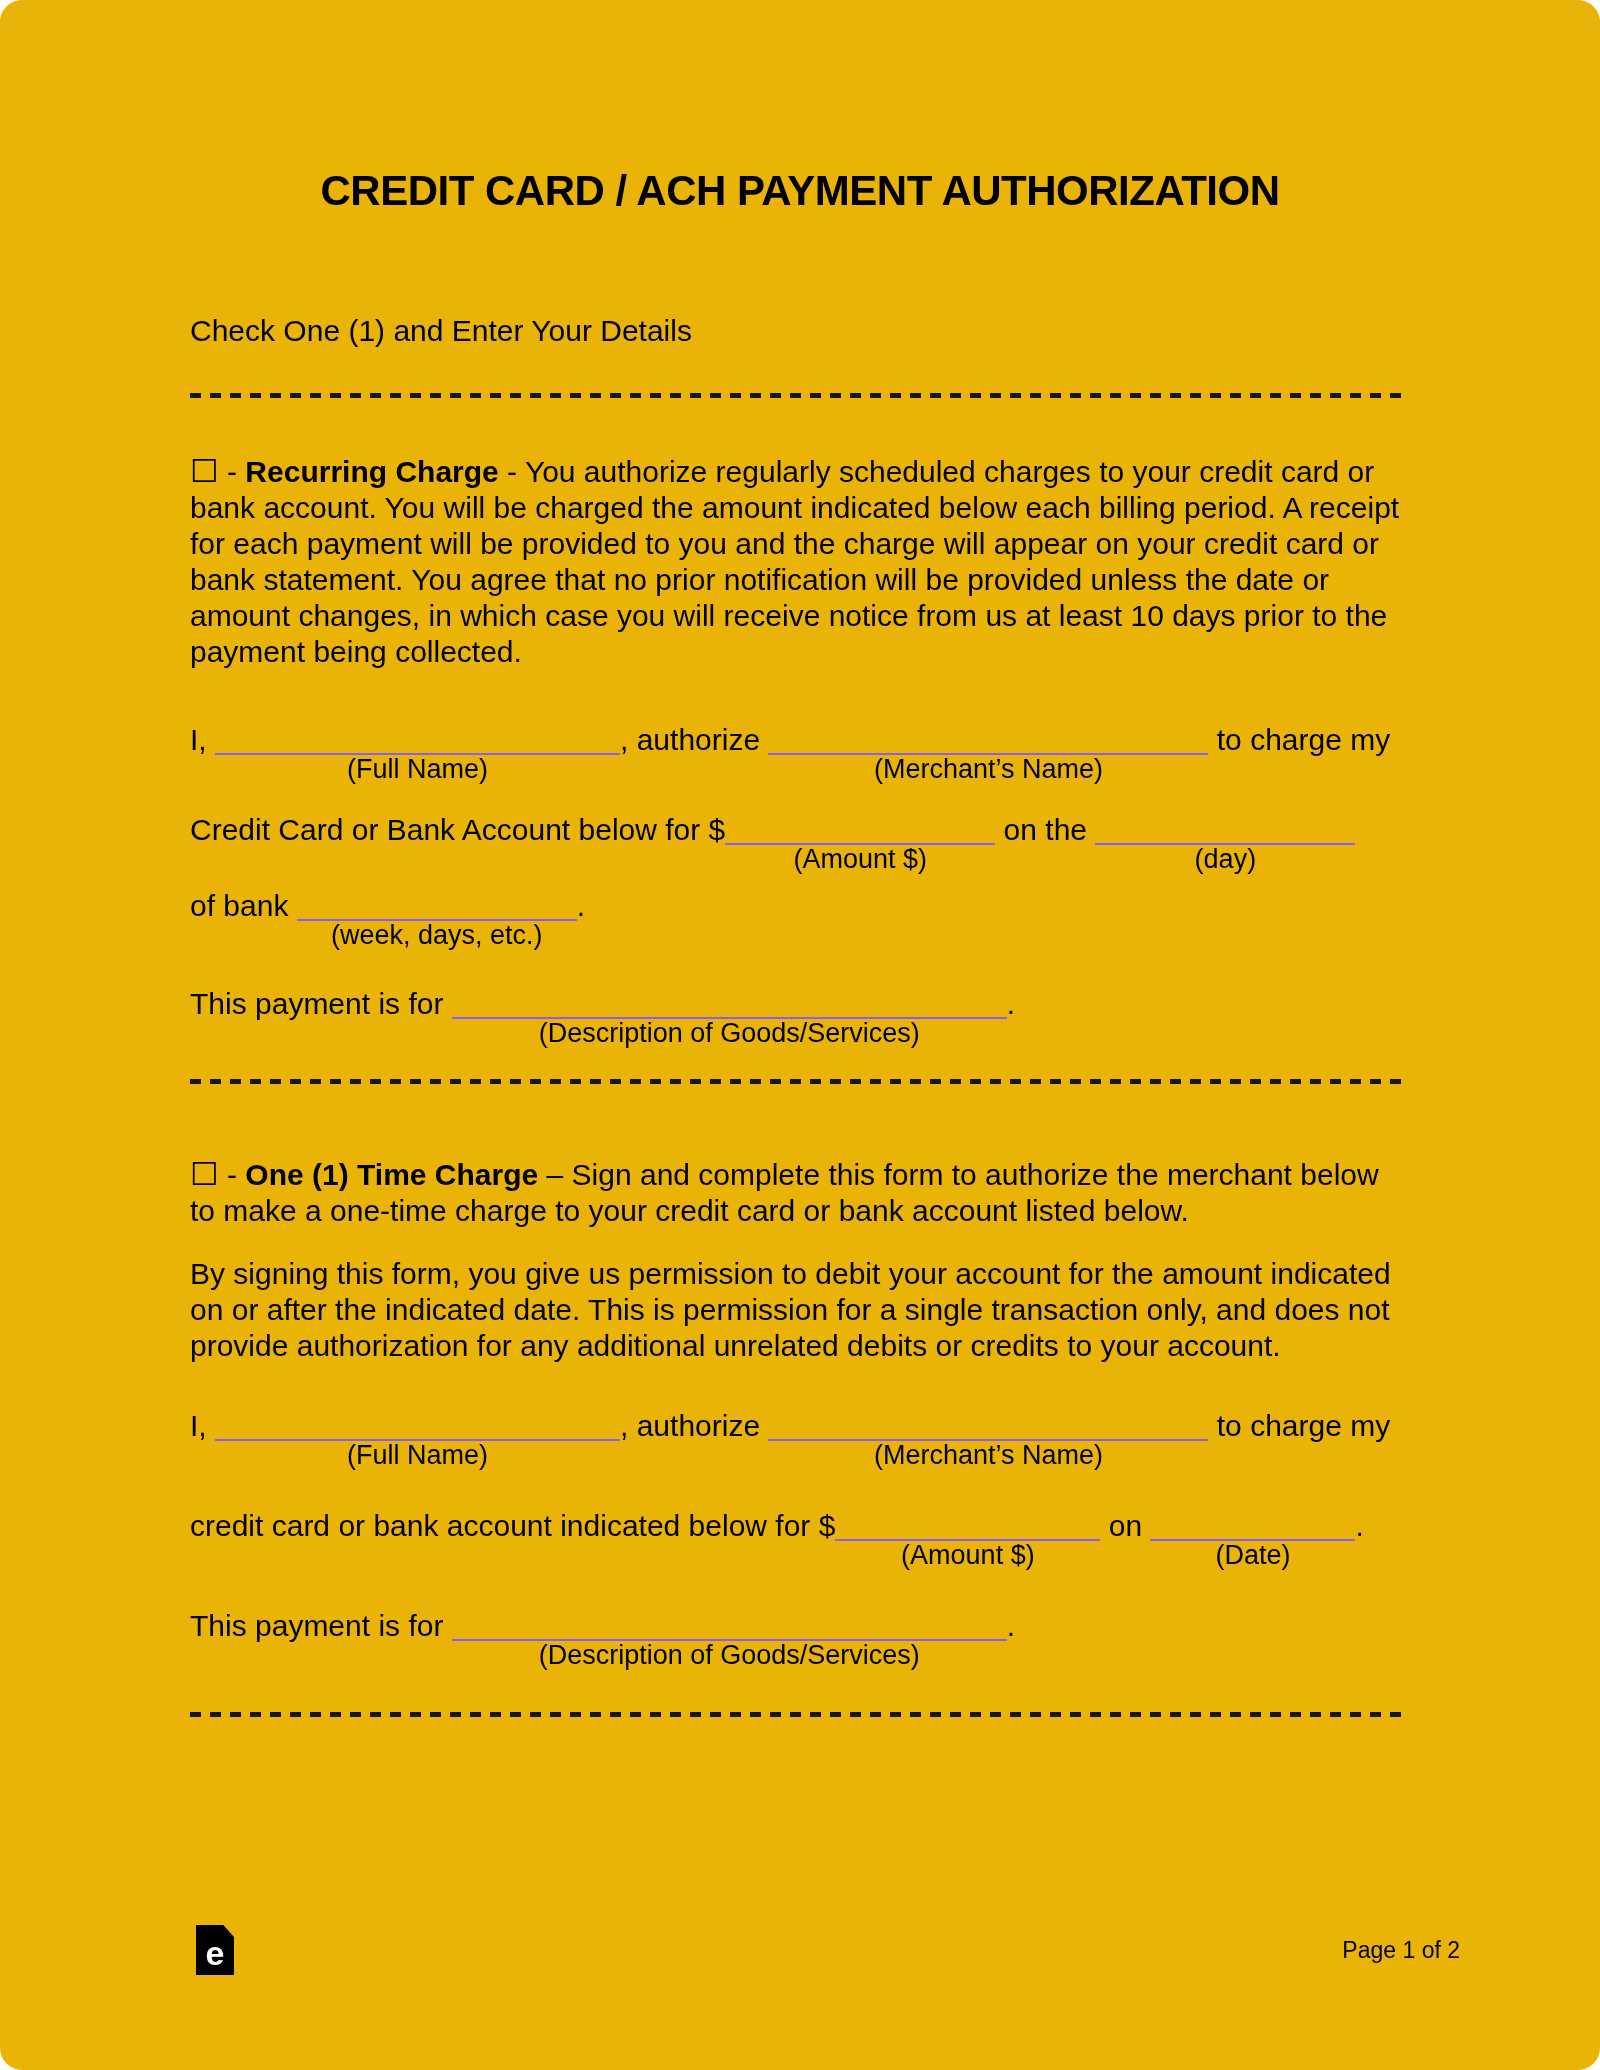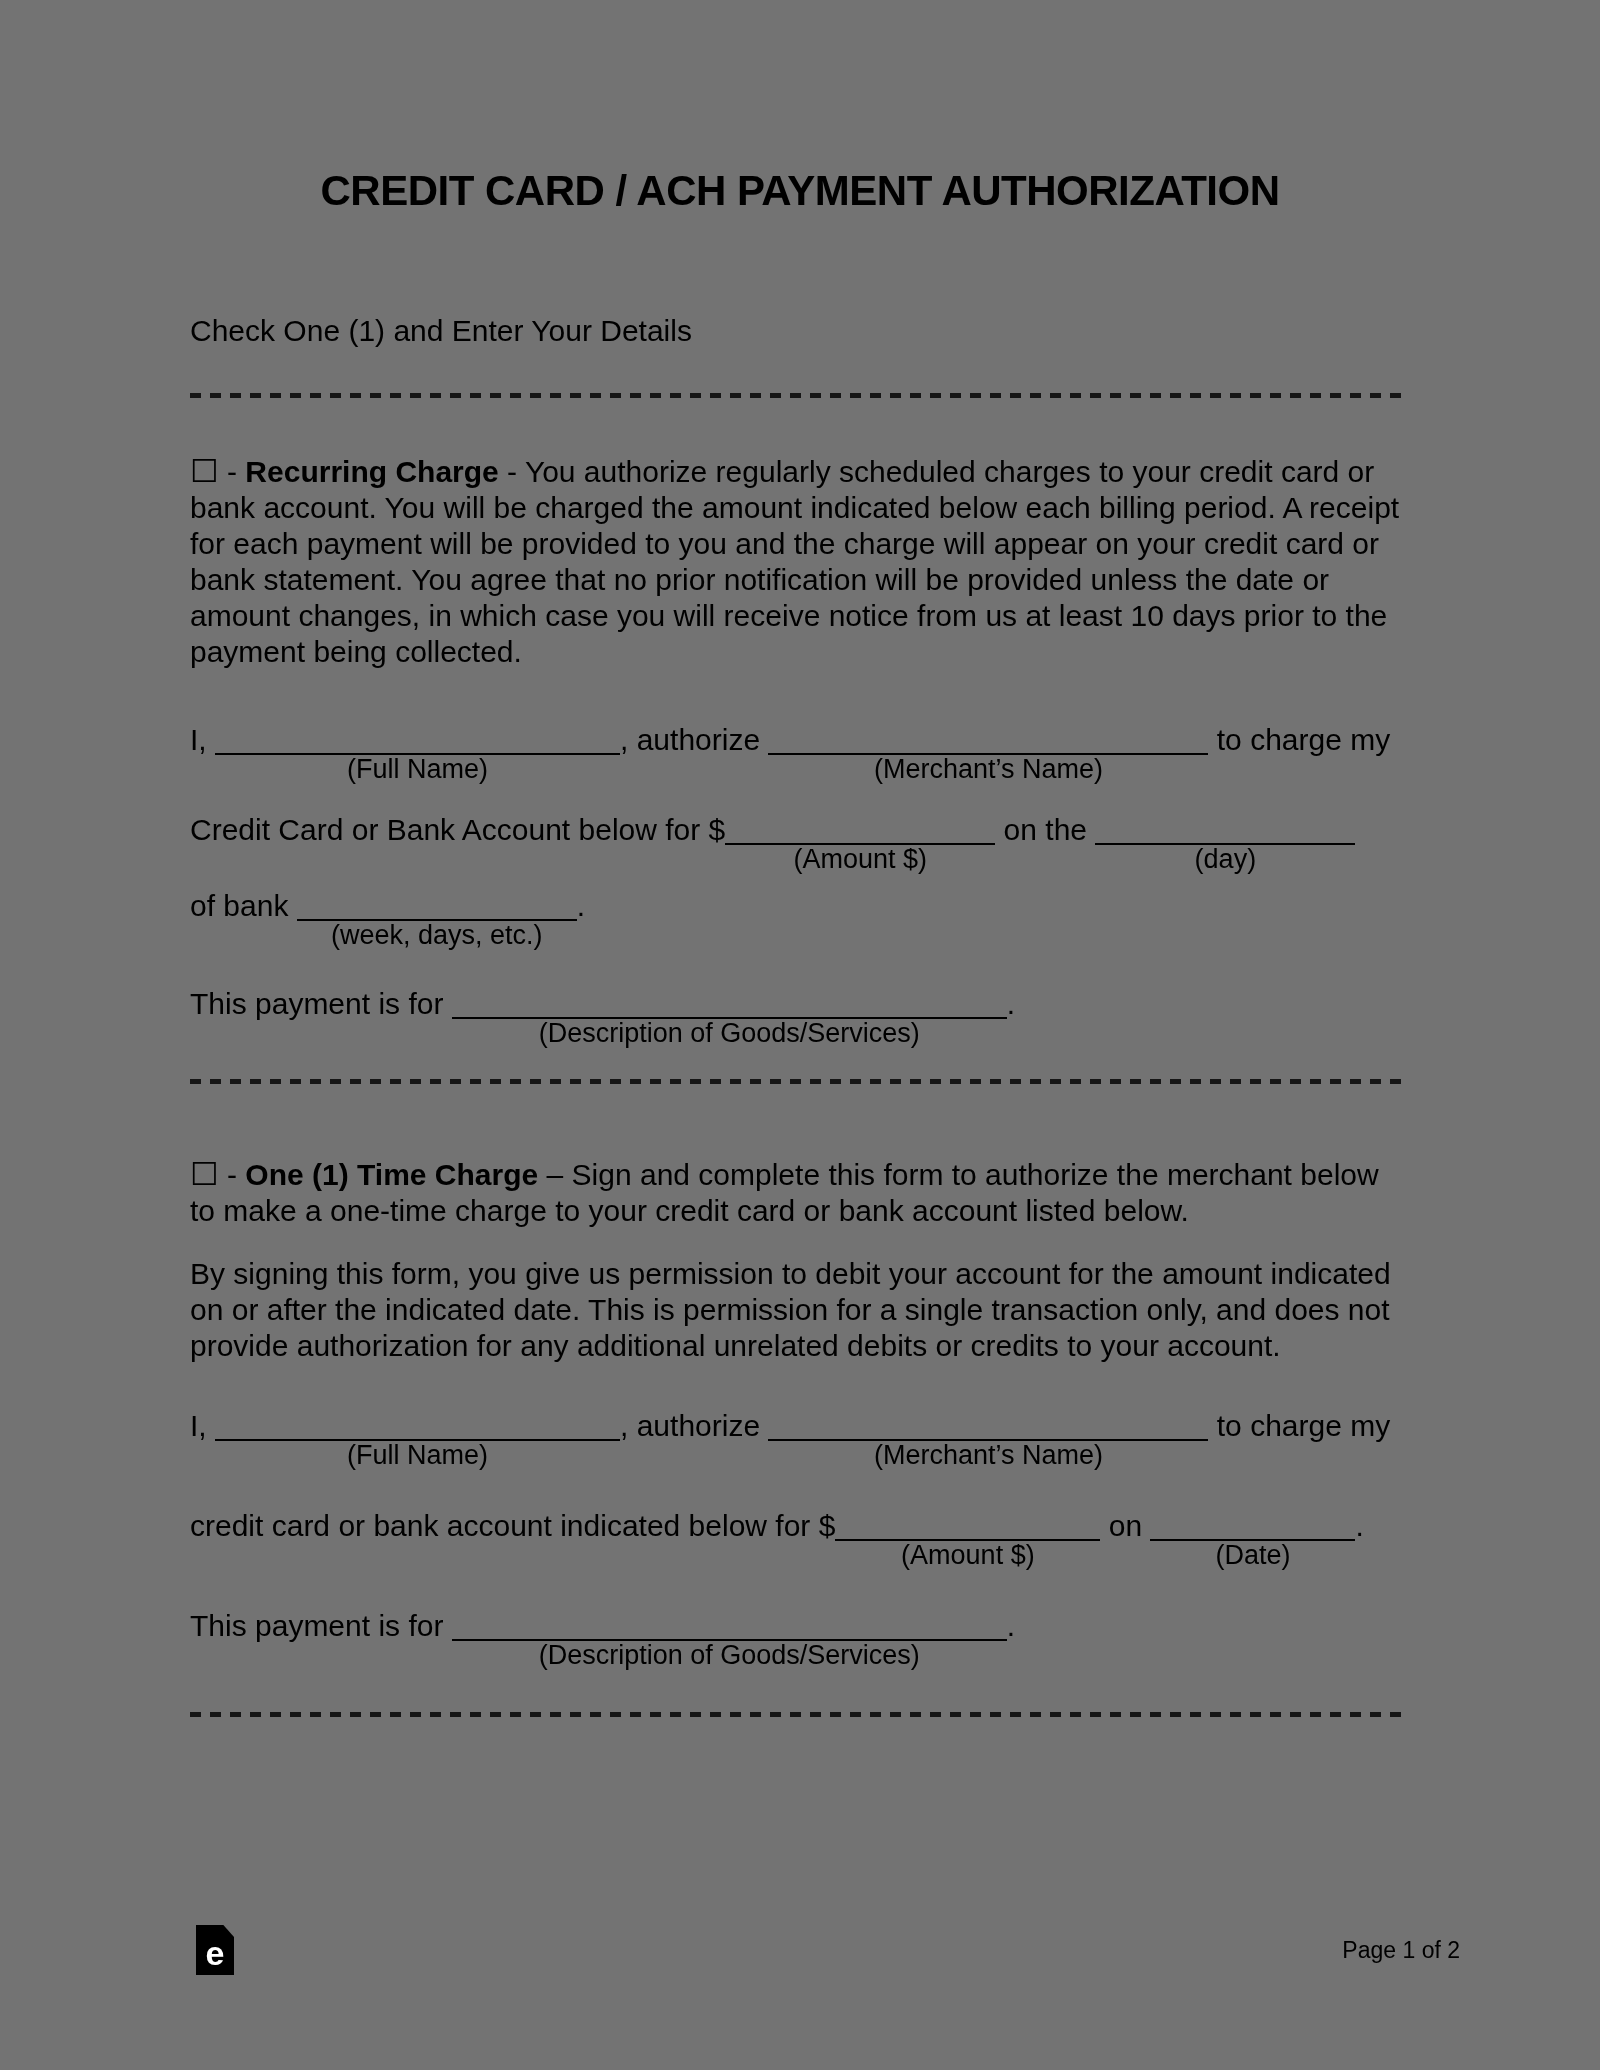--- a/index.html
+++ b/index.html
@@ -1,24 +1,25 @@
 <!DOCTYPE html>
 <html><head>
 <meta charset="utf-8">
 <style>
   html,body { margin:0; padding:0; background:#ffffff; }
   .page {
     position:relative;
     width:1600px; height:2070px;
-    background:#737373;
+    background:#eab308;
     box-sizing:border-box;
     padding:165px 190px 0 190px;
     font-family:"Liberation Sans", sans-serif;
     font-size:30px; color:#000;
     overflow:hidden;
+    border-radius:22px;
   }
   h1.title {
     margin:0 0 96px 0;
     font-size:42px; line-height:52px; font-weight:bold;
     letter-spacing:-0.5px; text-align:center; color:#000;
   }
   .instruction { margin:0 0 44px 0; line-height:36px; }
   .dash {
     height:5px;
     background:repeating-linear-gradient(to right,#161616 0 11px,transparent 11px 20px);
@@ -35,21 +36,21 @@
   .fill.f1 { margin-bottom:50px; }
   .fill.f2 { margin-bottom:36px; }
   .fill.f3 { margin-bottom:58px; }
   .fill.f4 { margin-bottom:55px; }
   .fill.f5 { margin-bottom:60px; }
   .fill.f6 { margin-bottom:60px; }
   .fill.f7 { margin-bottom:66px; }
   .blank {
     display:inline-block; position:relative;
     height:30px; vertical-align:-5px;
-    border-bottom:2px solid #000000;
+    border-bottom:2px solid #8b5cf6;
   }
   .blank-label {
     position:absolute; top:100%; left:50%;
     transform:translateX(-50%);
     margin-top:1px;
     font-size:27px; line-height:30px; white-space:nowrap; color:#000;
   }
   .w-name { width:405px; }
   .w-merchant { width:440px; }
   .w-amount1 { width:270px; }

